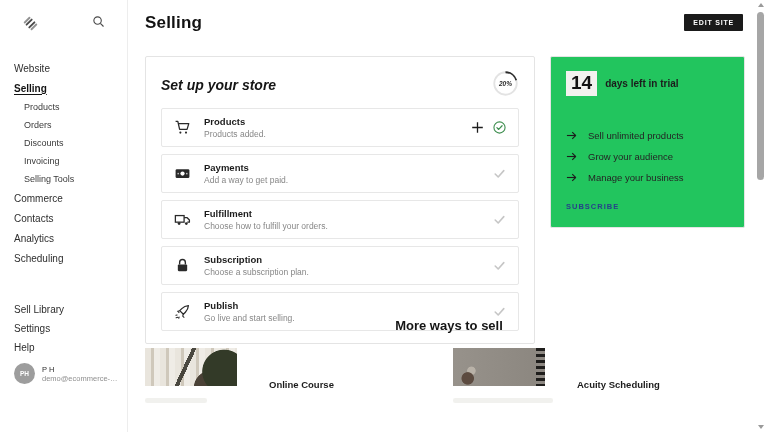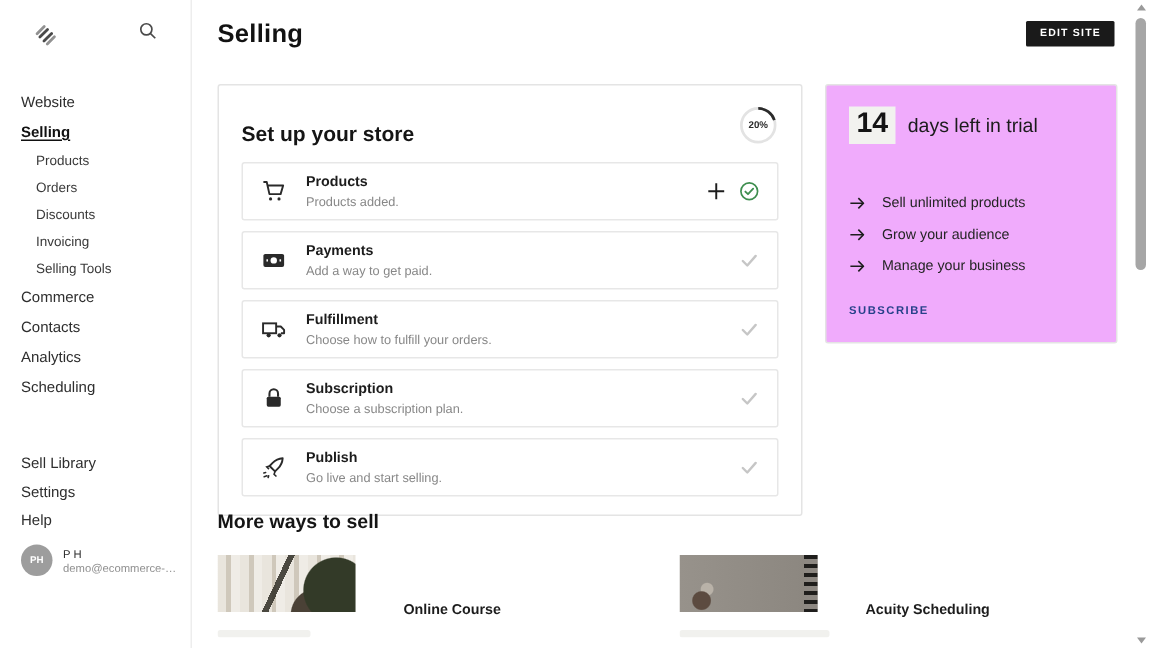--- a/index.html
+++ b/index.html
@@ -36,56 +36,56 @@
   .page-title { position:absolute; top:13px; left:17px; font-size:17px;
     font-weight:bold; color:#121212; letter-spacing:.2px; }
   .edit-site { position:absolute; top:14px; right:10px; background:#1a1a1a;
     color:#fff; font-size:7px; font-weight:bold; letter-spacing:.8px;
     padding:5px 9px; border:none; cursor:pointer; border-radius:1px; }
 
   .content { position:absolute; top:56px; left:17px; right:8px; display:flex; gap:15px; }
 
   .setup-card { flex:0 0 390px; border:1px solid #e4e4e4; border-radius:2px;
     padding:13px 15px 12px 15px; background:#fff; }
-  .setup-head { display:flex; justify-content:space-between; align-items:flex-end; }
+  .setup-head { display:flex; justify-content:space-between; align-items:center;font-style:italic; }
   .setup-title { font-size:14px; font-weight:bold; color:#151515; padding-top:2px; }
   .ring-wrap { position:relative; width:27px; height:27px; }
   .ring-label { position:absolute; inset:0; display:flex; align-items:center;
     justify-content:center; font-size:6.5px; font-weight:bold; color:#2b2b2b; }
 
   .checklist { margin-top:11px; }
   .check-row { display:flex; align-items:center; border:1px solid #e7e7e7;
     border-radius:2px; padding:7px 12px; margin-bottom:7px; min-height:38px;
     cursor:pointer; background:#fff; }
   .check-row:last-child { margin-bottom:0; }
   .check-icon { width:17px; height:17px; flex:0 0 auto; margin-right:13px; }
   .check-icon svg { display:block; width:100%; height:100%; }
   .check-texts { flex:1; min-width:0; }
   .check-title { font-size:9.5px; font-weight:bold; color:#1c1c1c; }
   .check-sub { font-size:8.5px; color:#878787; margin-top:2px; }
   .check-trailing { display:flex; align-items:center; gap:9px; }
   .trail-icon { width:13px; height:13px; }
   .trail-icon svg { display:block; width:100%; height:100%; }
 
   .trial-panel { flex:1; border:1px solid #e4e4e4; border-radius:2px;
-    padding:14px 15px; align-self:flex-start; background:#f0abfc; }
+    padding:14px 15px; align-self:flex-start; background:#22c55e; }
   .trial-head { display:flex; align-items:center; }
   .trial-days { font-size:19px; font-weight:bold; color:#141414;
     background:#f2f2ef; padding:1px 5px 2px 5px; }
-  .trial-days-label { font-size:13px; font-weight:normal; color:#1c1c1c; margin-left:8px; }
+  .trial-days-label { font-size:10px; font-weight:bold; color:#1c1c1c; margin-left:8px; }
   .trial-desc { margin-top:13px; font-size:9.5px; line-height:1.45; color:#5a5a5a; }
   .benefits { margin-top:29px; }
   .benefit { display:flex; align-items:center; gap:11px; padding:5px 0; }
   .benefit-arrow { width:11px; height:11px; flex:0 0 auto; }
   .benefit-arrow svg { display:block; width:100%; height:100%; }
   .benefit-label { font-size:9.5px; color:#242424; font-weight:500; }
   .subscribe-link { display:inline-block; margin-top:14px; font-size:7.5px;
     font-weight:bold; letter-spacing:1px; color:#27418a; cursor:pointer; }
 
-  .more-ways { position:absolute; top:340px; left:17px; right:0; }
+  .more-ways { position:absolute; top:318px; left:17px; right:0;text-align:center; }
   .more-title { font-size:13px; font-weight:bold; color:#151515; }
   .sell-cards { display:flex; gap:15px; margin-top:10px; }
   .sell-card-wrap { overflow:hidden; }
   .sell-card-wrap:nth-child(1){ flex:0 0 293px; }
   .sell-card-wrap:nth-child(2){ flex:1; }
   .sell-card { display:flex; align-items:center; cursor:pointer; }
   .thumb { width:92px; height:38px; flex:0 0 auto; }
   .thumb.course { background:
       linear-gradient(115deg, rgba(0,0,0,0) 43%, rgba(46,44,36,.85) 43%, rgba(46,44,36,.85) 47%, rgba(0,0,0,0) 47%),
       radial-gradient(circle at 86% 62%, #333a28 0 26%, rgba(0,0,0,0) 27%),

